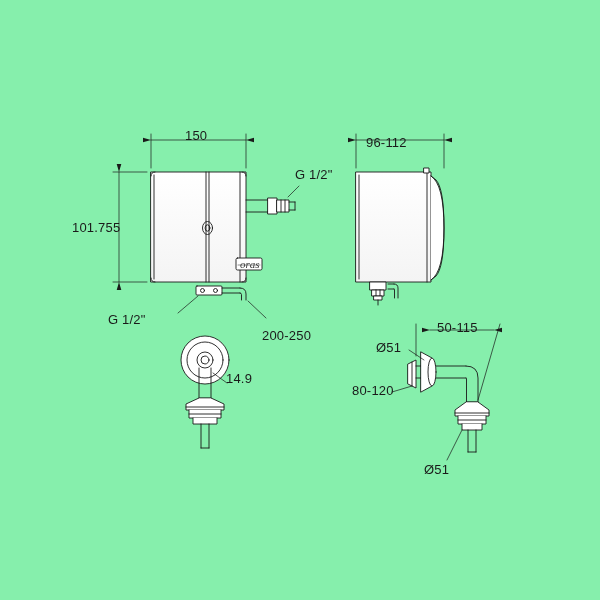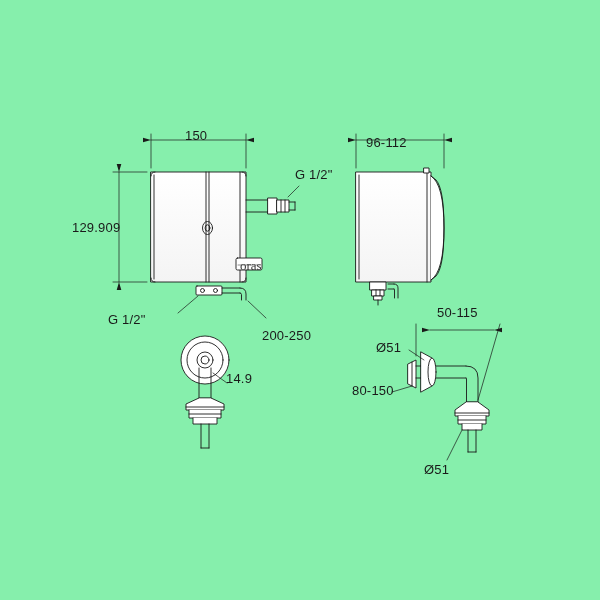--- a/index.html
+++ b/index.html
@@ -28,21 +28,22 @@
     position: absolute;
     font-family: "Liberation Sans", sans-serif;
     font-size: 13px;
     color: #1a1a1a;
     white-space: nowrap;
     letter-spacing: 0.2px;
   }
   .brand-label {
     position: absolute;
     font-family: "Liberation Serif", serif;
-    font-size: 13px;
+    font-size: 11px;
+    font-style: italic;
     color: #3a3a3a;
     white-space: nowrap;
   }
 </style>
 </head>
 <body>
 
 <div id="sheet">
 
   <svg width="600" height="600" viewBox="0 0 600 600">
@@ -205,35 +206,35 @@
 
         <line x1="392" y1="392" x2="412" y2="386"></line>
 
         <line x1="447" y1="460" x2="462" y2="430"></line>
       </g>
     </g>
   </svg>
 
   <div class="dim-label" style="left:185px; top:128px;">150</div>
 
-  <div class="dim-label" style="left:72px; top:220px;">129.909</div>
+  <div class="dim-label" style="left:72px; top:220px;">101.755</div>
 
   <div class="dim-label" style="left:295px; top:167px;">G 1/2"</div>
 
   <div class="dim-label" style="left:108px; top:312px;">G 1/2"</div>
 
   <div class="dim-label" style="left:366px; top:135px;">96-112</div>
 
   <div class="dim-label" style="left:262px; top:328px;">200-250</div>
 
   <div class="dim-label" style="left:226px; top:371px;">14.9</div>
 
-  <div class="dim-label" style="left:437px; top:305px;">50-115</div>
+  <div class="dim-label" style="left:437px; top:320px;">50-115</div>
 
   <div class="dim-label" style="left:376px; top:340px;">Ø51</div>
 
-  <div class="dim-label" style="left:352px; top:383px;">80-150</div>
+  <div class="dim-label" style="left:352px; top:383px;">80-120</div>
 
   <div class="dim-label" style="left:424px; top:462px;">Ø51</div>
 
   <div class="brand-label" style="left:240px; top:258px;">oras</div>
 
 </div>
 
 </body></html>

